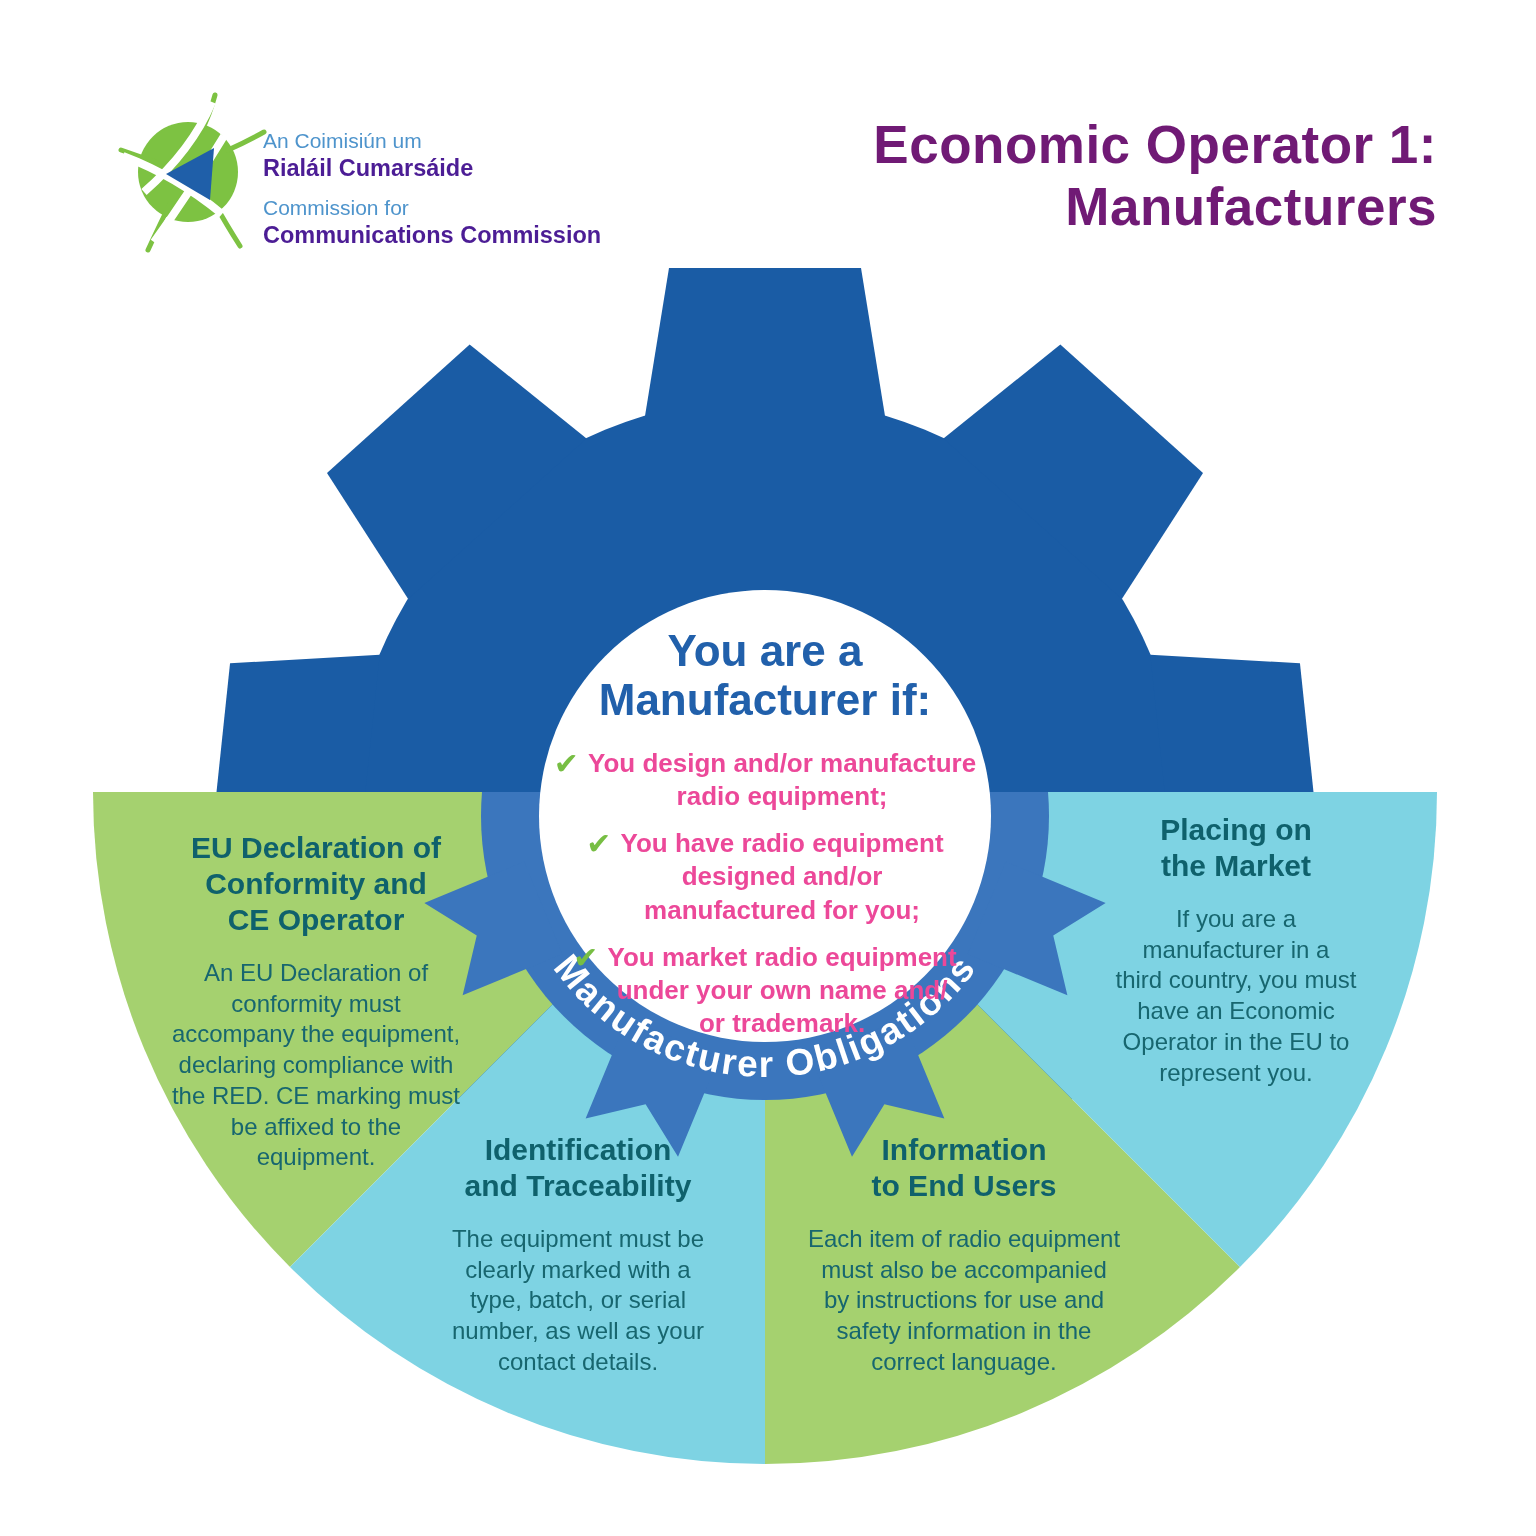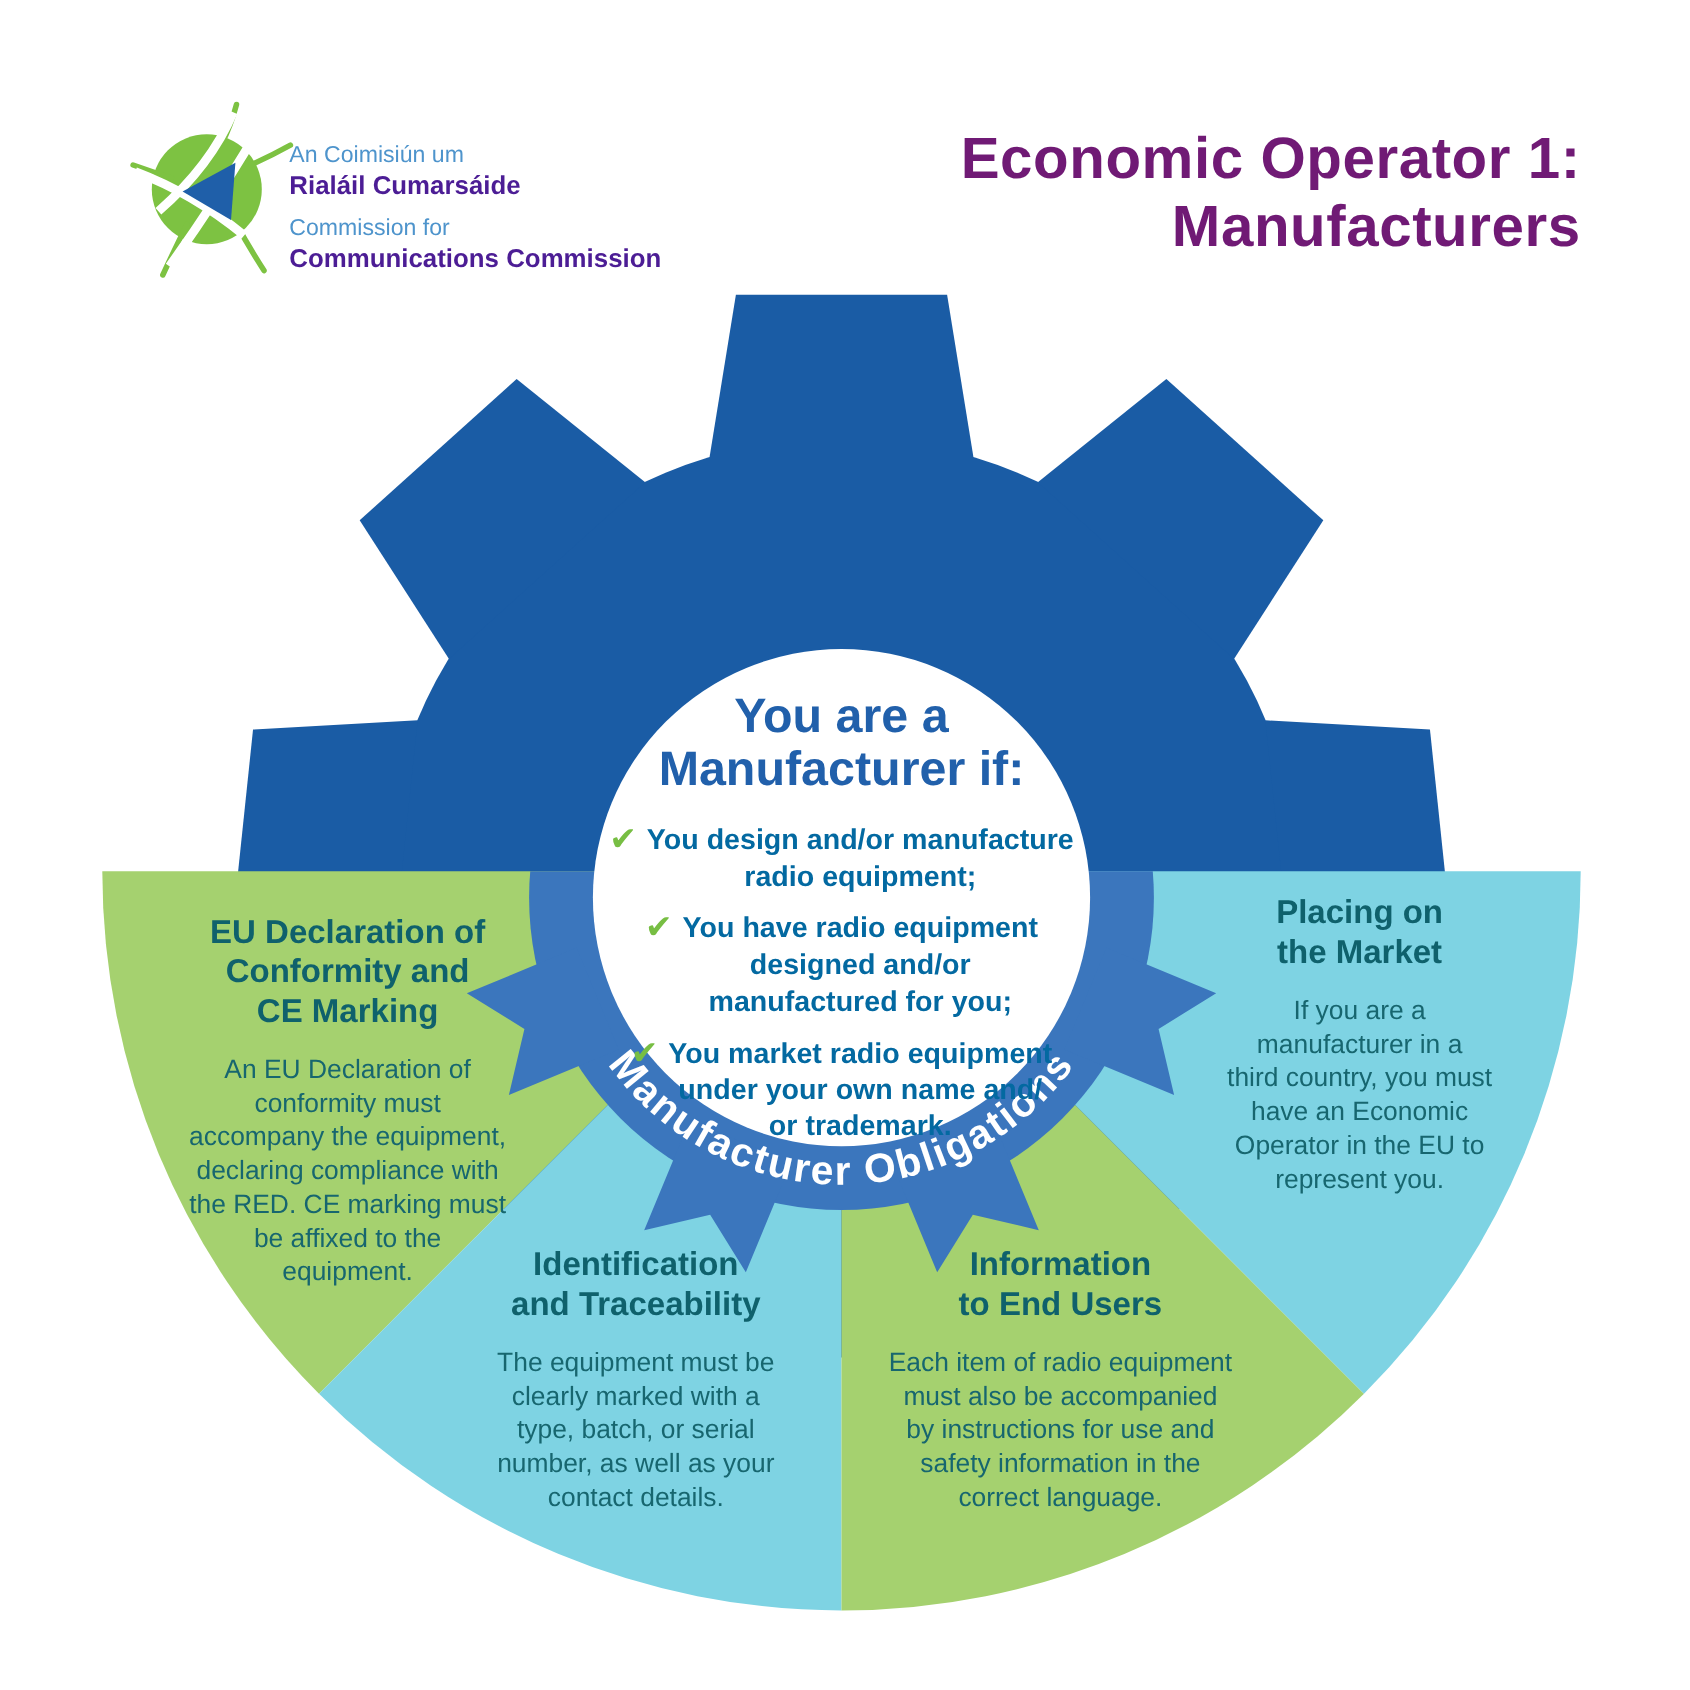--- a/index.html
+++ b/index.html
@@ -17,21 +17,21 @@
   .page-title{position:absolute;right:99px;top:114px;z-index:2;margin:0;text-align:right;
               font-size:53px;font-weight:700;color:#701a75;line-height:1.17;letter-spacing:.5px;}
 
   
   .center-box{position:absolute;left:543px;top:626px;width:444px;z-index:2;text-align:center;}
   .center-box h2{margin:0 0 22px 0;font-size:44px;line-height:1.12;color:#2160AB;font-weight:700;}
   .check-list{list-style:none;margin:0;padding:0;}
   .check-list li{display:flex;justify-content:center;align-items:flex-start;margin:0 0 14px 0;}
   .check-icon{font-family:"DejaVu Sans",sans-serif;color:#77BE43;font-size:30px;font-weight:700;
               line-height:1.1;margin-right:9px;flex:0 0 auto;}
-  .check-text{font-size:26px;line-height:1.28;color:#0369a1;font-weight:700;}
+  .check-text{font-size:26px;line-height:1.28;color:#ec4899;font-weight:700;}
 
   
   .seg{position:absolute;z-index:2;text-align:center;}
   .seg h3{margin:0;font-size:30px;line-height:1.2;color:#0F616C;font-weight:700;}
   .seg p{margin:20px 0 0 0;font-size:24px;line-height:1.28;color:#17666F;font-weight:400;}
   .seg-1{left:146px;top:830px;width:340px;}
   .seg-2{left:406px;top:1132px;width:344px;}
   .seg-3{left:790px;top:1132px;width:348px;}
   .seg-4{left:1086px;top:812px;width:300px;text-align:center;}
 </style>
@@ -124,21 +124,21 @@
         <span class="check-text pre">You market radio equipment
 under your own name and/
 or trademark.</span>
       </li>
     </ul>
   </div>
 
   <div class="seg seg-1">
     <h3 class="pre">EU Declaration of
 Conformity and
-CE Marking</h3>
+CE Operator</h3>
     <p class="pre">An EU Declaration of
 conformity must
 accompany the equipment,
 declaring compliance with
 the RED. CE marking must
 be affixed to the
 equipment.</p>
   </div>
   <div class="seg seg-3">
     <h3 class="pre">Information

